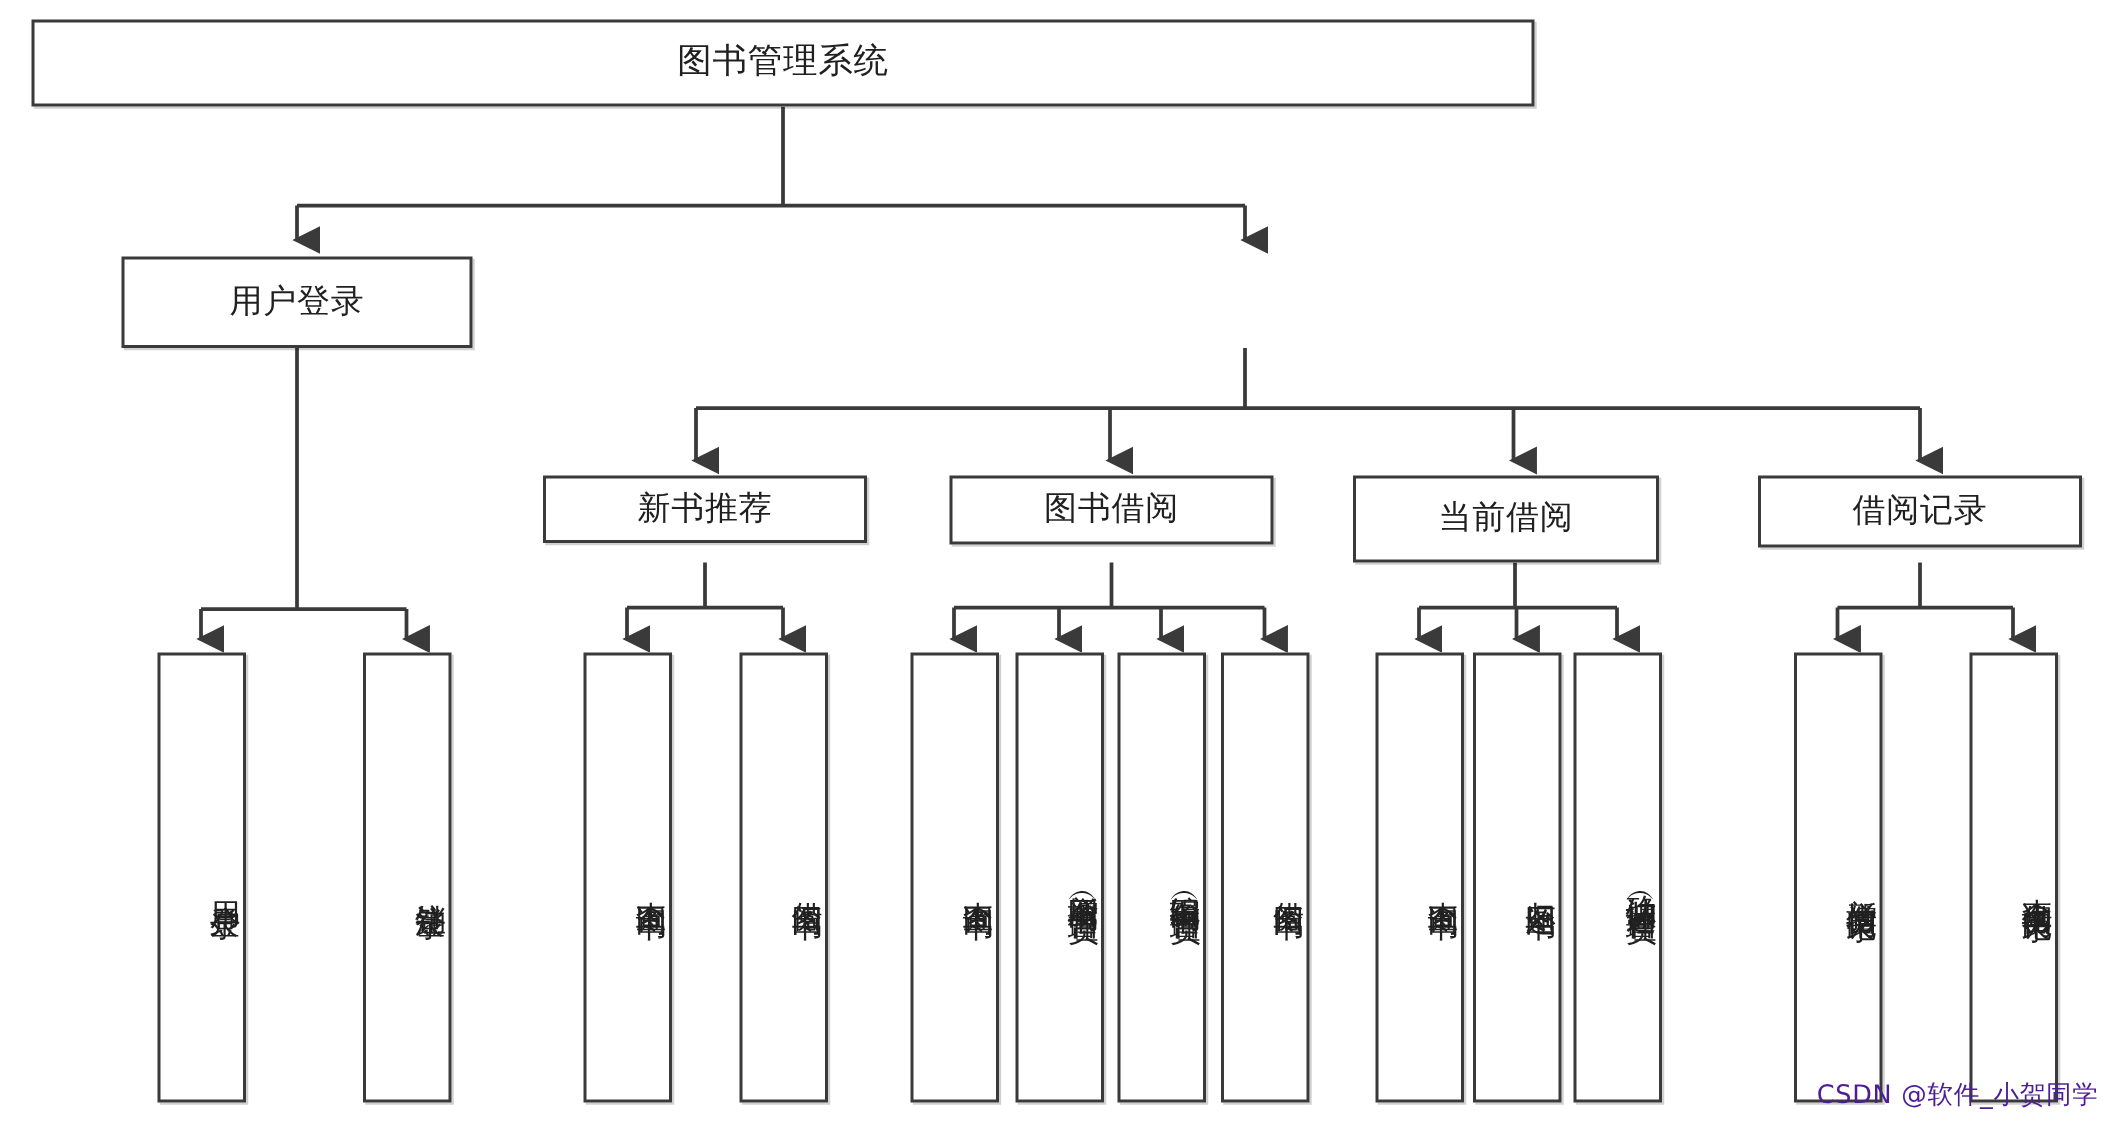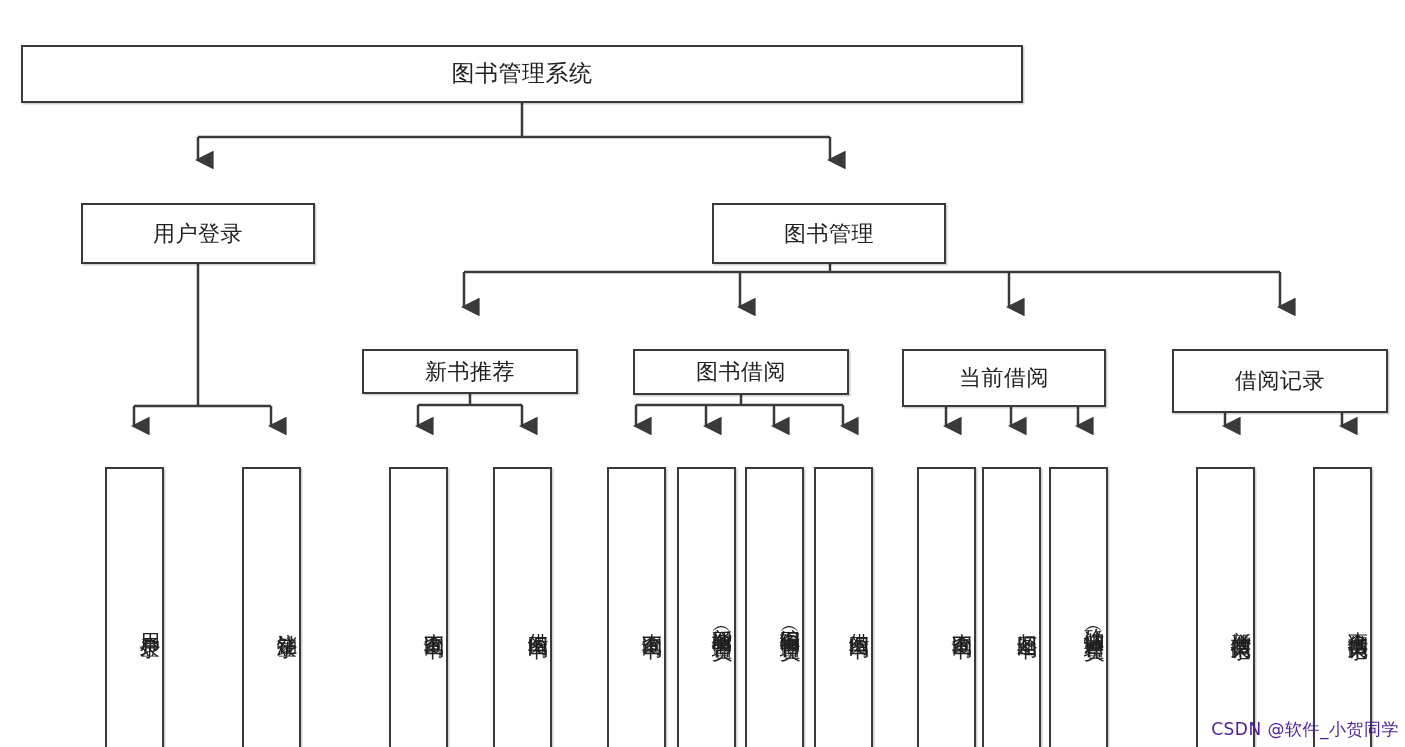--- a/index.html
+++ b/index.html
@@ -30,21 +30,20 @@
     position: absolute;
     box-sizing: border-box;
     background: #ffffff;
     border: 2.5px solid #3a3a3a;
     box-shadow: 1.5px 1.5px 0 rgba(0,0,0,0.18);
     display: flex;
     align-items: center;
     justify-content: center;
     color: #202020;
     line-height: 1.18;
-    margin-top: 32px;
   }
   .node.h {
     
     font-size: 22px;
     letter-spacing: 0.5px;
   }
   .node.root {
     font-size: 23px;
   }
   .node.v {
@@ -130,34 +129,31 @@
     </g>
   </svg>
 
   <div class="node h root" style="left:21px; top:13px; width:1002px; height:58px;">
     <span>图书管理系统</span>
   </div>
 
   <div class="node h" style="left:81px; top:171px; width:234px; height:61px;">
     <span>用户登录</span>
   </div>
-  <div class="node h" style="left:712px; top:171px; width:234px; height:61px;">
-    <span>图书管理</span>
-  </div>
 
   <div class="node h" style="left:362px; top:317px; width:216px; height:45px;">
     <span>新书推荐</span>
   </div>
   <div class="node h" style="left:633px; top:317px; width:216px; height:46px;">
     <span>图书借阅</span>
   </div>
   <div class="node h" style="left:902px; top:317px; width:204px; height:58px;">
     <span>当前借阅</span>
   </div>
-  <div class="node h" style="left:1172px; top:317px; width:216px; height:64px;">
+  <div class="node h" style="left:1172px; top:317px; width:216px; height:48px;">
     <span>借阅记录</span>
   </div>
 
   <div class="node v" style="left:105px; top:435px; width:59px; height:300px;">
     <span class="vtext">用户登录</span>
   </div>
   <div class="node v" style="left:242px; top:435px; width:59px; height:300px;">
     <span class="vtext">注销登录</span>
   </div>
 

